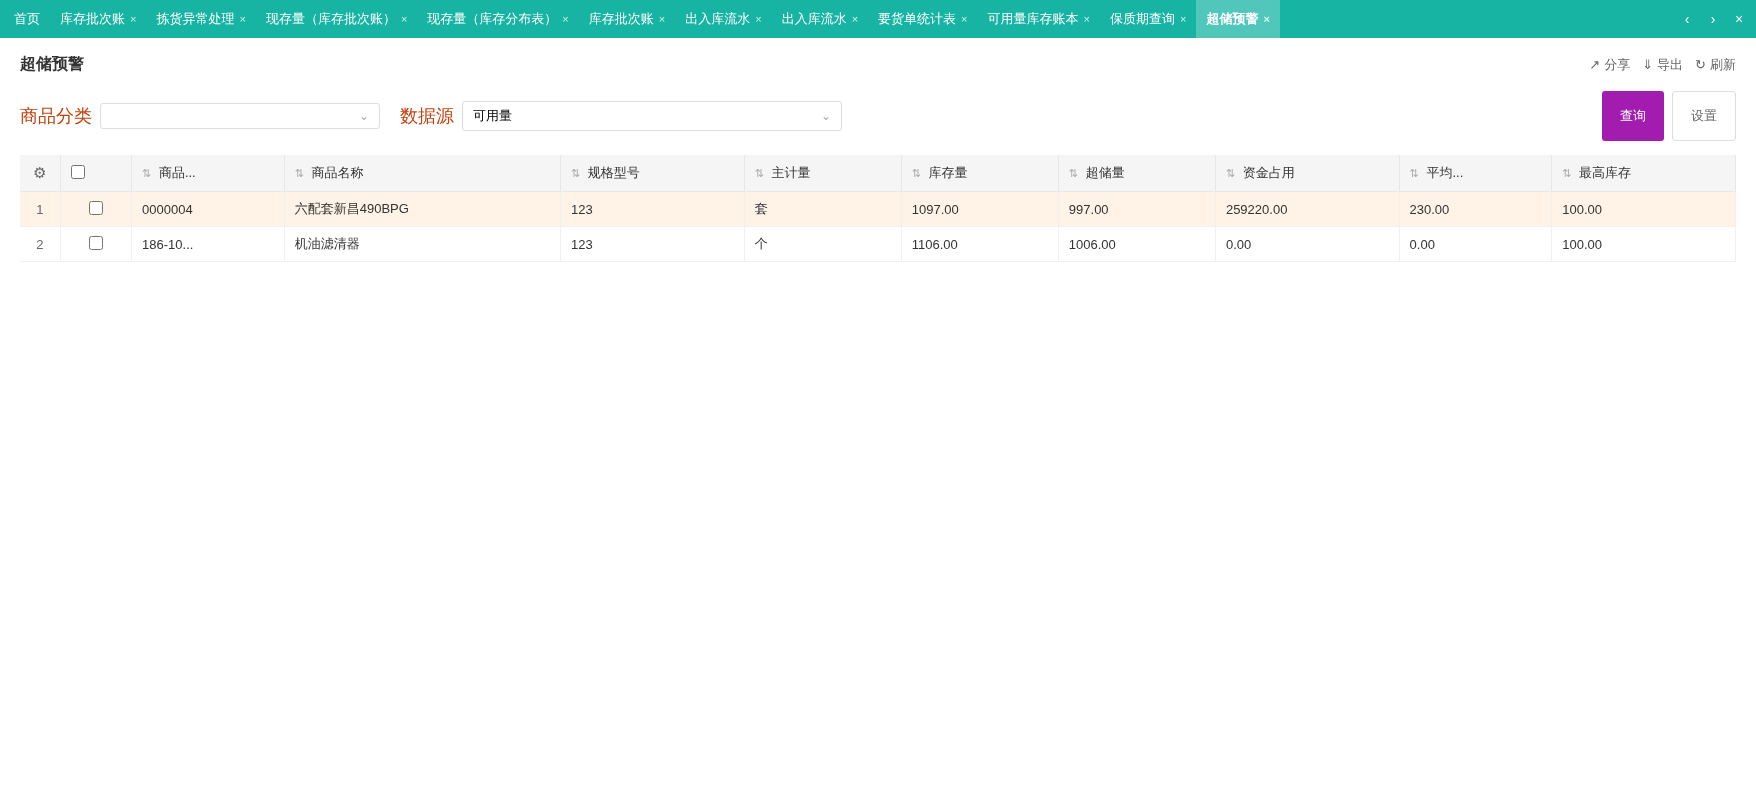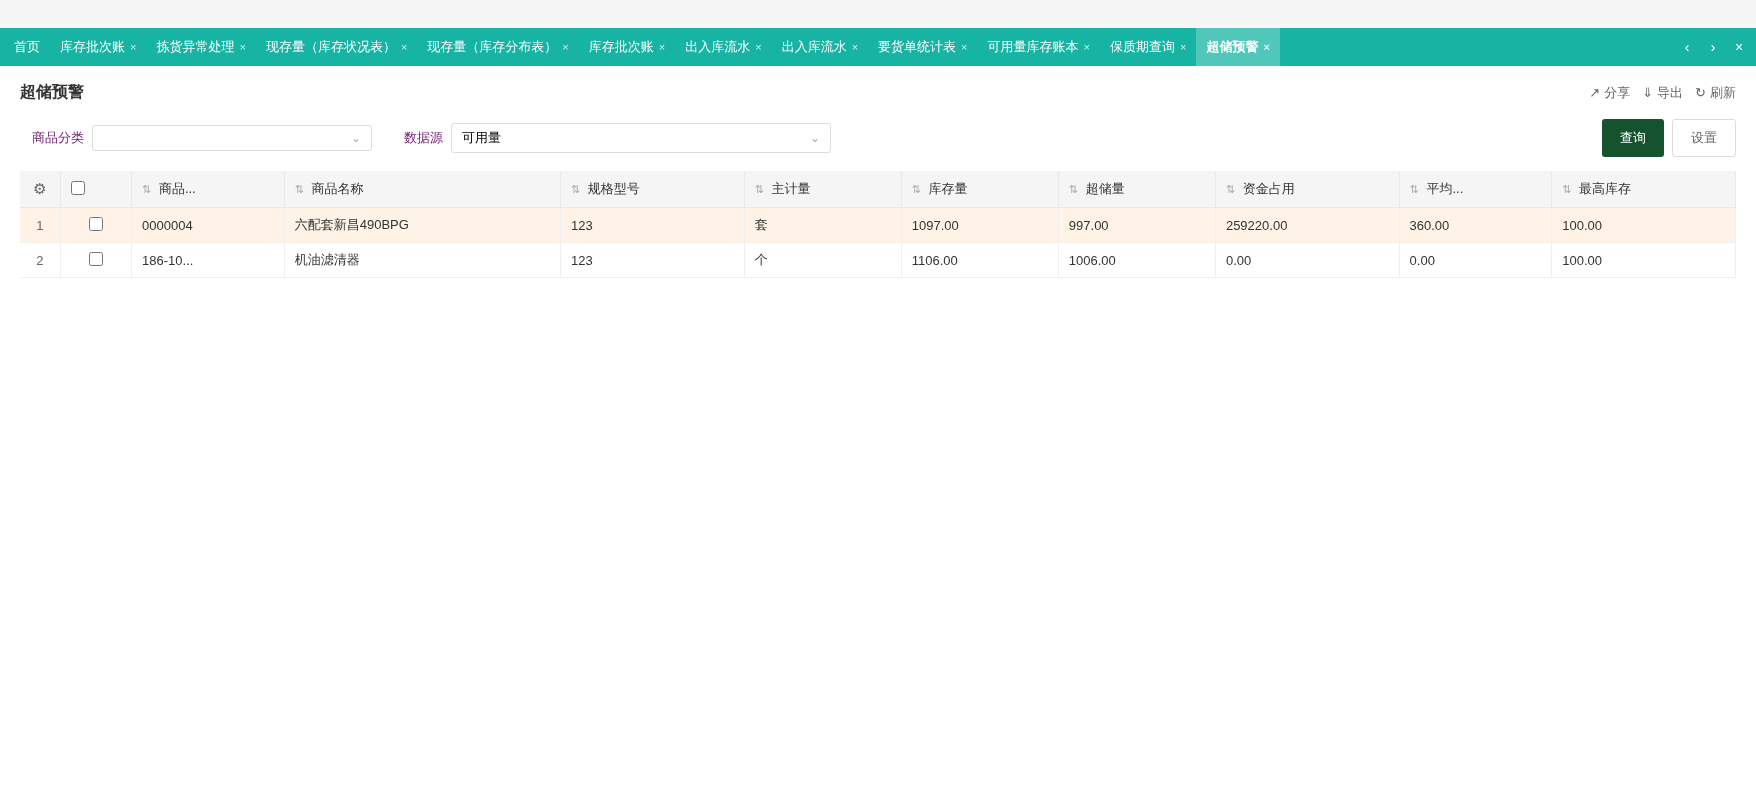--- a/index.html
+++ b/index.html
@@ -7,21 +7,20 @@
 
     
     .nav-bar {
       display: flex;
       align-items: center;
       background: #17b3a3;
       height: 38px;
       padding: 0 4px;
       overflow: hidden;
       white-space: nowrap;
-      margin-top: 28px;
     }
     .nav-item {
       display: inline-flex;
       align-items: center;
       color: #fff;
       padding: 0 10px;
       height: 38px;
       font-size: 13px;
       cursor: pointer;
       flex-shrink: 0;
@@ -92,57 +91,56 @@
       align-items: center;
       gap: 20px;
       margin-bottom: 14px;
     }
     .filter-item {
       display: flex;
       align-items: center;
       gap: 8px;
     }
     .filter-label {
-      color: #701a75;
-      font-size: 13px;
+      color: #c2410c;
+      font-size: 18px;
       white-space: nowrap;
-      margin-left: 12px;
     }
     .filter-select {
       display: flex;
       align-items: center;
       border: 1px solid #ddd;
       border-radius: 3px;
       padding: 5px 10px;
       min-width: 280px;
       cursor: pointer;
       background: #fff;
       justify-content: space-between;
     }
     .filter-select .chevron { color: #aaa; font-size: 12px; }
     .filter-actions {
       margin-left: auto;
       display: flex;
       gap: 8px;
     }
     .btn-primary {
-      background: #14532d;
+      background: #a21caf;
       color: #fff;
       border: none;
       border-radius: 3px;
       padding: 0 18px;
       cursor: pointer;
       font-size: 13px;
     }
     .btn-default {
       background: #fff;
       color: #666;
       border: 1px solid #ddd;
       border-radius: 3px;
-      padding: 9px 18px;
+      padding: 15px 18px;
       cursor: pointer;
       font-size: 13px;
     }
 
     
     .data-table {
       width: 100%;
       border-collapse: collapse;
       font-size: 13px;
     }
@@ -187,21 +185,21 @@
   </div>
   <div class="nav-item">
     <span>库存批次账</span>
     <span class="close-btn">×</span>
   </div>
   <div class="nav-item">
     <span>拣货异常处理</span>
     <span class="close-btn">×</span>
   </div>
   <div class="nav-item">
-    <span>现存量（库存状况表）</span>
+    <span>现存量（库存批次账）</span>
     <span class="close-btn">×</span>
   </div>
   <div class="nav-item">
     <span>现存量（库存分布表）</span>
     <span class="close-btn">×</span>
   </div>
   <div class="nav-item">
     <span>库存批次账</span>
     <span class="close-btn">×</span>
   </div>
@@ -321,21 +319,21 @@
       <td class="checkbox-cell">
         <input type="checkbox" style="">
       </td>
       <td>0000004</td>
       <td>六配套新昌490BPG</td>
       <td>123</td>
       <td>套</td>
       <td>1097.00</td>
       <td>997.00</td>
       <td>259220.00</td>
-      <td>360.00</td>
+      <td>230.00</td>
       <td>100.00</td>
     </tr>
         <tr>
       <td class="row-num">2</td>
       <td class="checkbox-cell">
         <input type="checkbox" style="">
       </td>
       <td>186-10...</td>
       <td>机油滤清器</td>
       <td>123</td>

